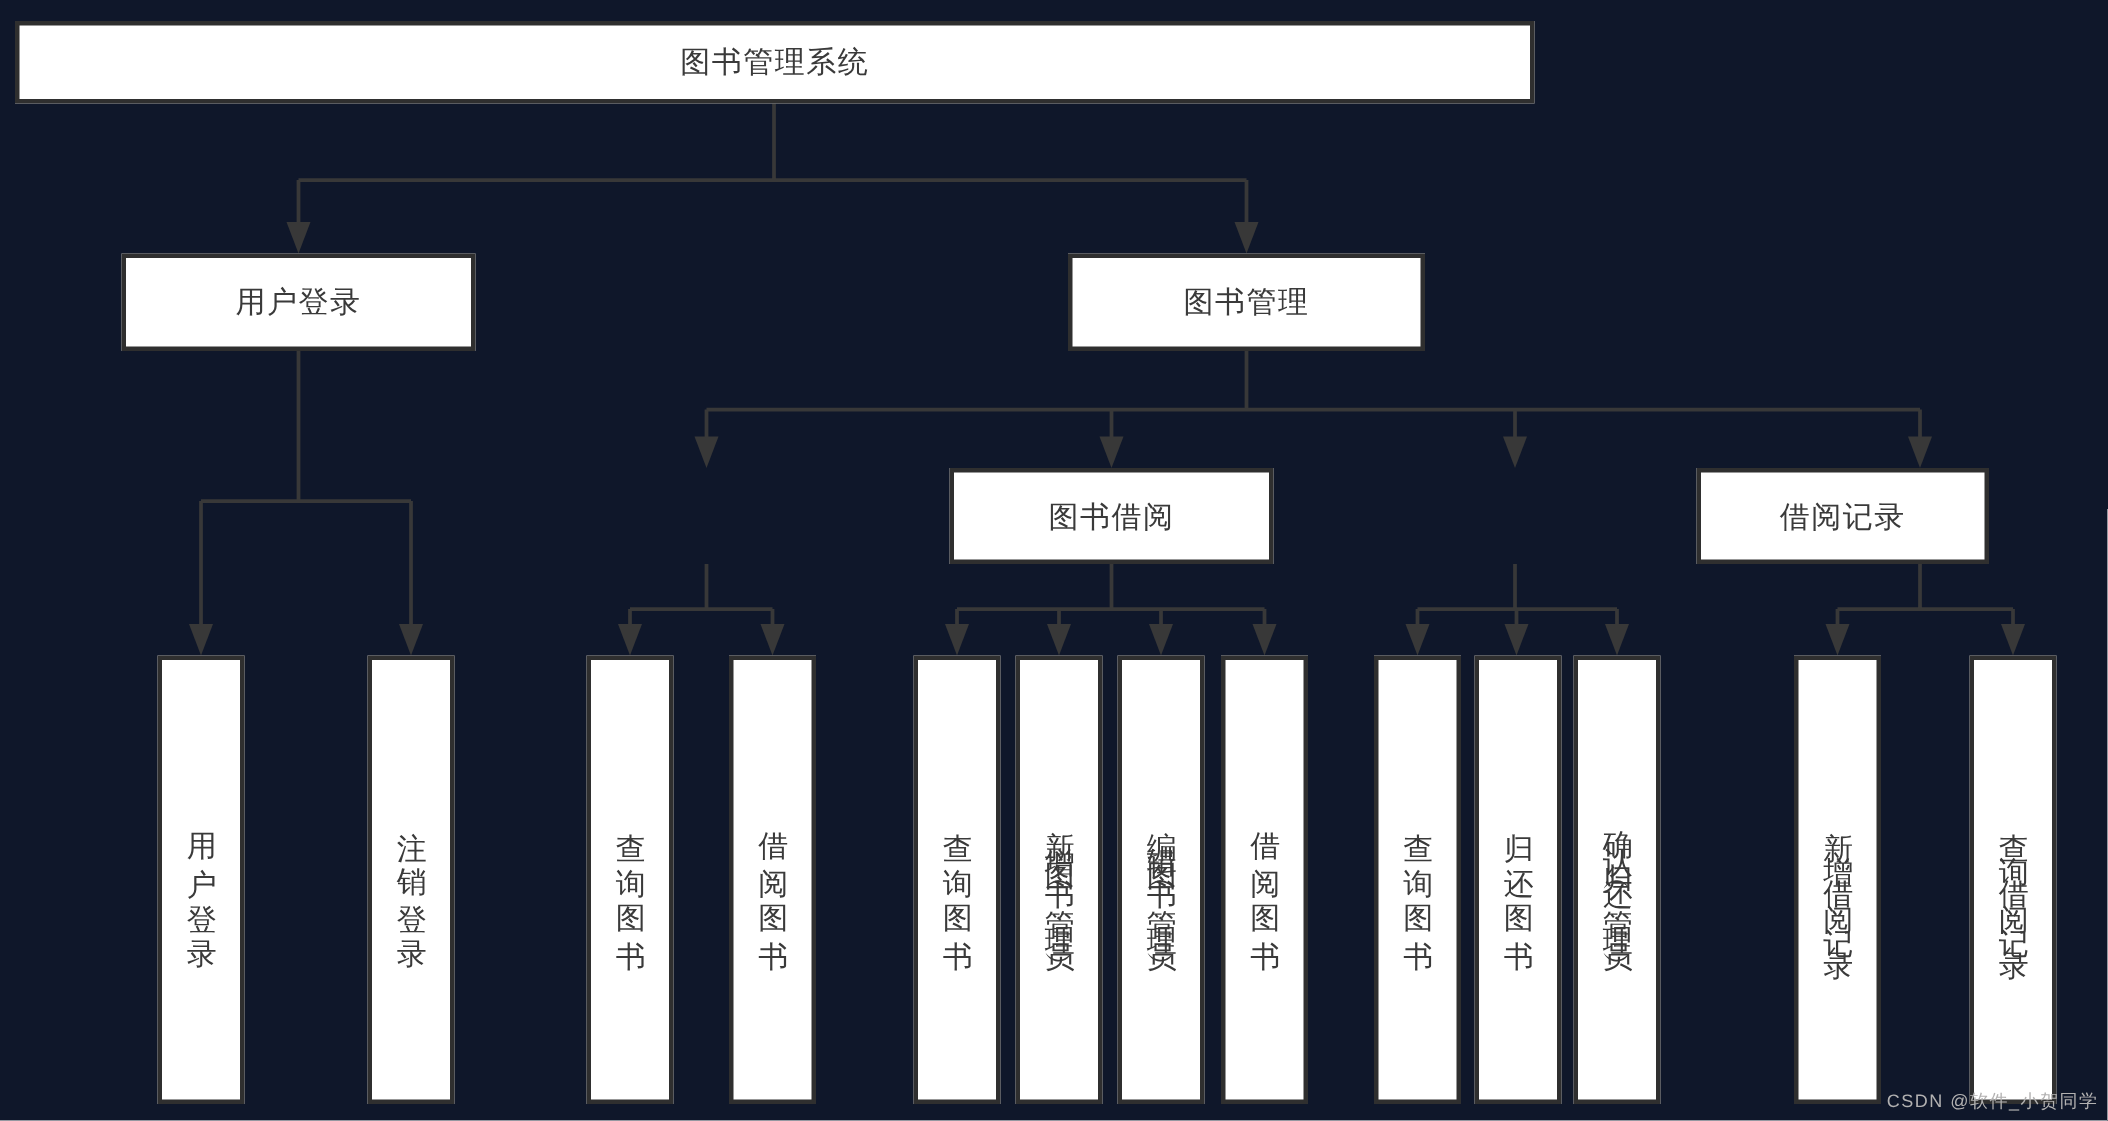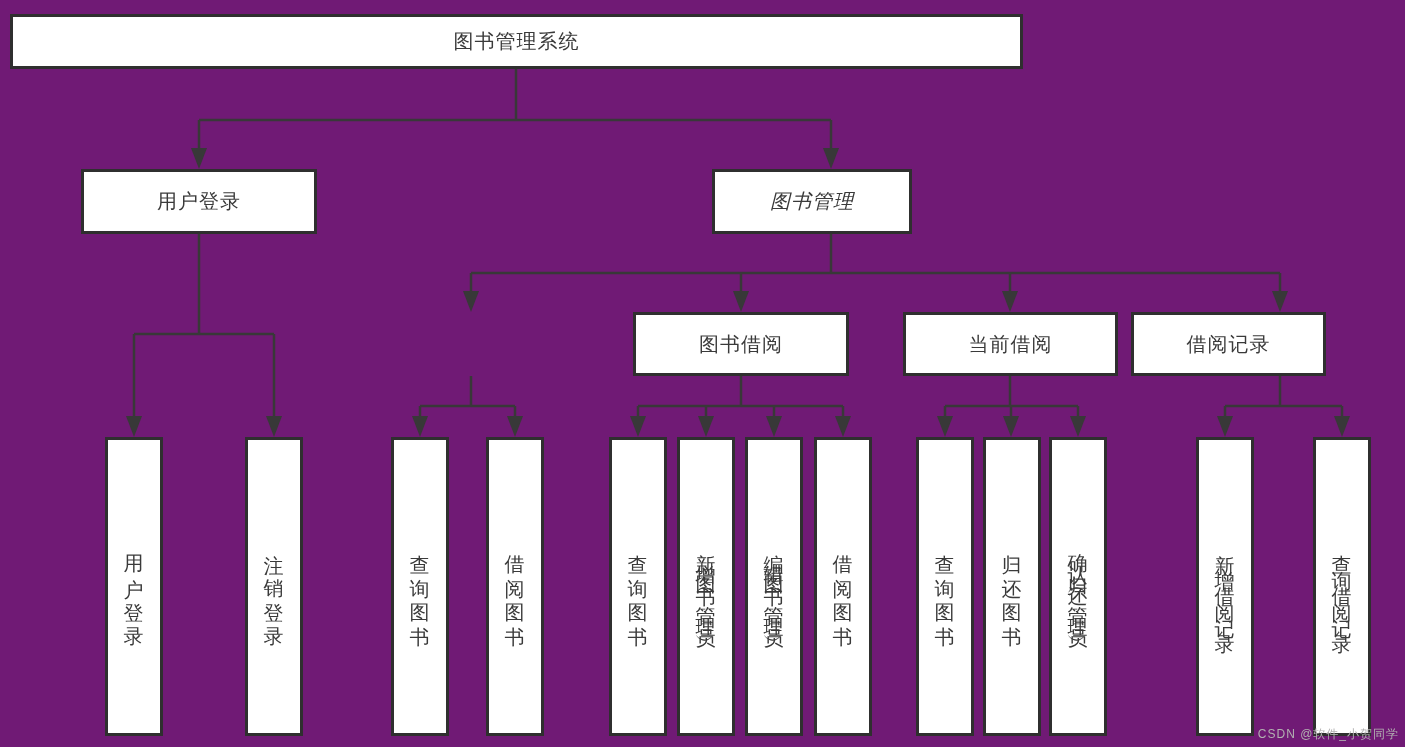--- a/index.html
+++ b/index.html
@@ -5,21 +5,21 @@
   html, body {
     margin: 0;
     padding: 0;
     background: #ffffff;
     font-family: "Liberation Sans", "DejaVu Sans", sans-serif;
   }
   .canvas {
     position: relative;
     width: 1405px;
     height: 747px;
-    background: #701a75;
+    background: #0f172a;
     overflow: hidden;
   }
   .connectors {
     position: absolute;
     left: 0; top: 0;
     width: 1405px;
     height: 747px;
     pointer-events: none;
   }
   .box {
@@ -32,21 +32,21 @@
     justify-content: center;
     color: #3a3a3a;
   }
   .hlabel {
     font-size: 20px;
     letter-spacing: 1px;
     white-space: nowrap;
   }
   .root-box   { left: 10px;  top: 14px;  width: 1013px; height: 55px; }
   .l2-a       { left: 81px;  top: 169px; width: 236px;  height: 65px; }
-  .l2-b       { left: 712px; top: 169px; width: 200px;  height: 65px; font-style: italic; }
+  .l2-b       { left: 712px; top: 169px; width: 238px;  height: 65px; }
   .l3         { top: 312px; height: 64px; width: 216px; }
   .l3-1 { left: 363px; }
   .l3-2 { left: 633px; }
   .l3-3 { left: 903px; width: 215px; }
   .l3-4 { left: 1131px; width: 195px; }
   .leaf {
     top: 437px;
     width: 58px;
     height: 299px;
   }
@@ -157,23 +157,20 @@
   <div class="box l2-a">
     <span class="hlabel">用户登录</span>
   </div>
   <div class="box l2-b">
     <span class="hlabel">图书管理</span>
   </div>
 
   <div class="box l3 l3-2">
     <span class="hlabel">图书借阅</span>
   </div>
-  <div class="box l3 l3-3">
-    <span class="hlabel">当前借阅</span>
-  </div>
   <div class="box l3 l3-4">
     <span class="hlabel">借阅记录</span>
   </div>
 
   <div class="box leaf lf-1">
     <span class="vtext" style="letter-spacing: 24px;">用户登录</span>
   </div>
   <div class="box leaf lf-2">
     <span class="vtext" style="letter-spacing: 24px;">注销登录</span>
   </div>

